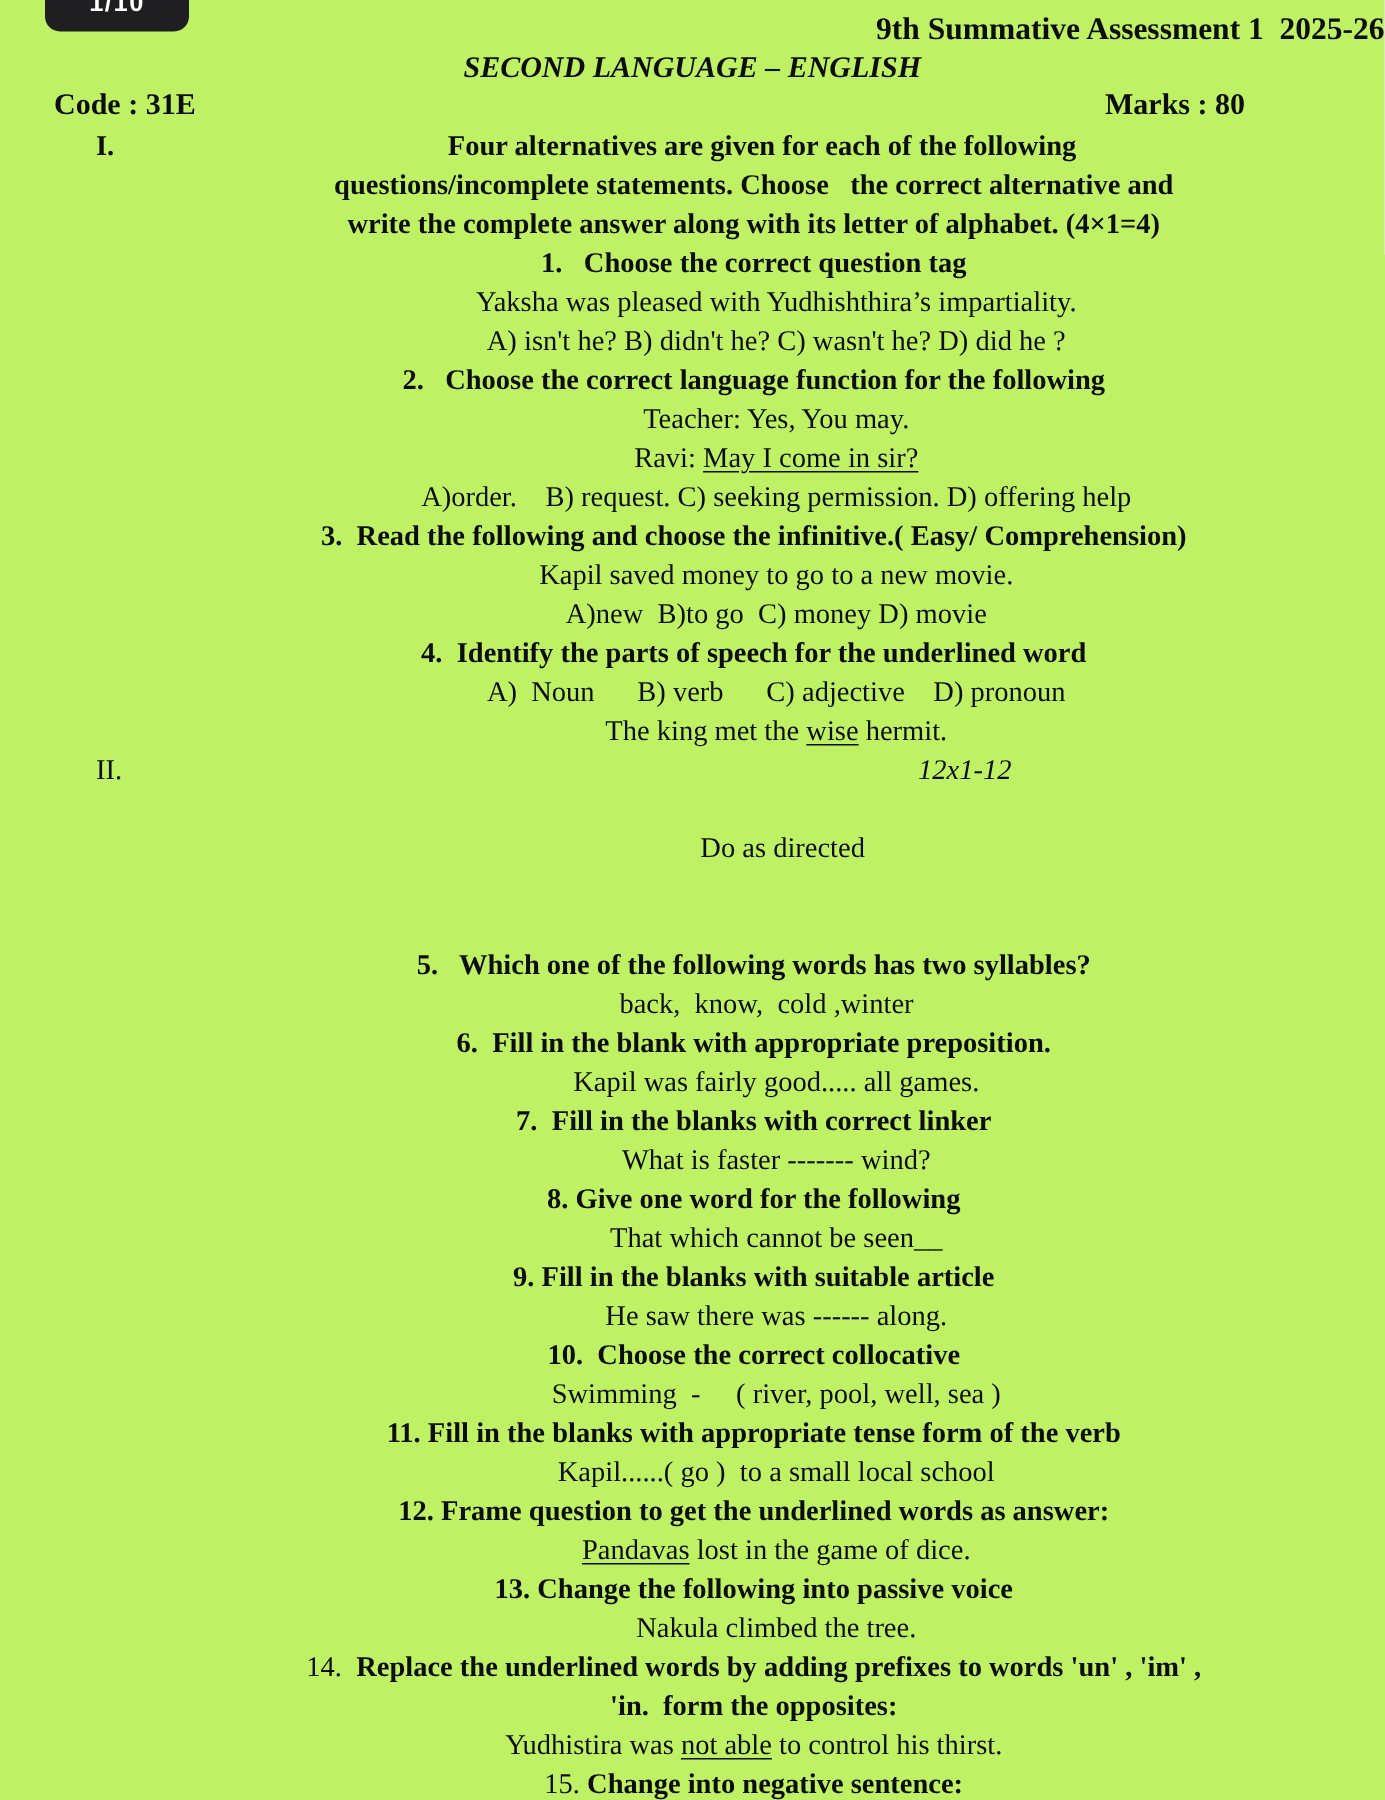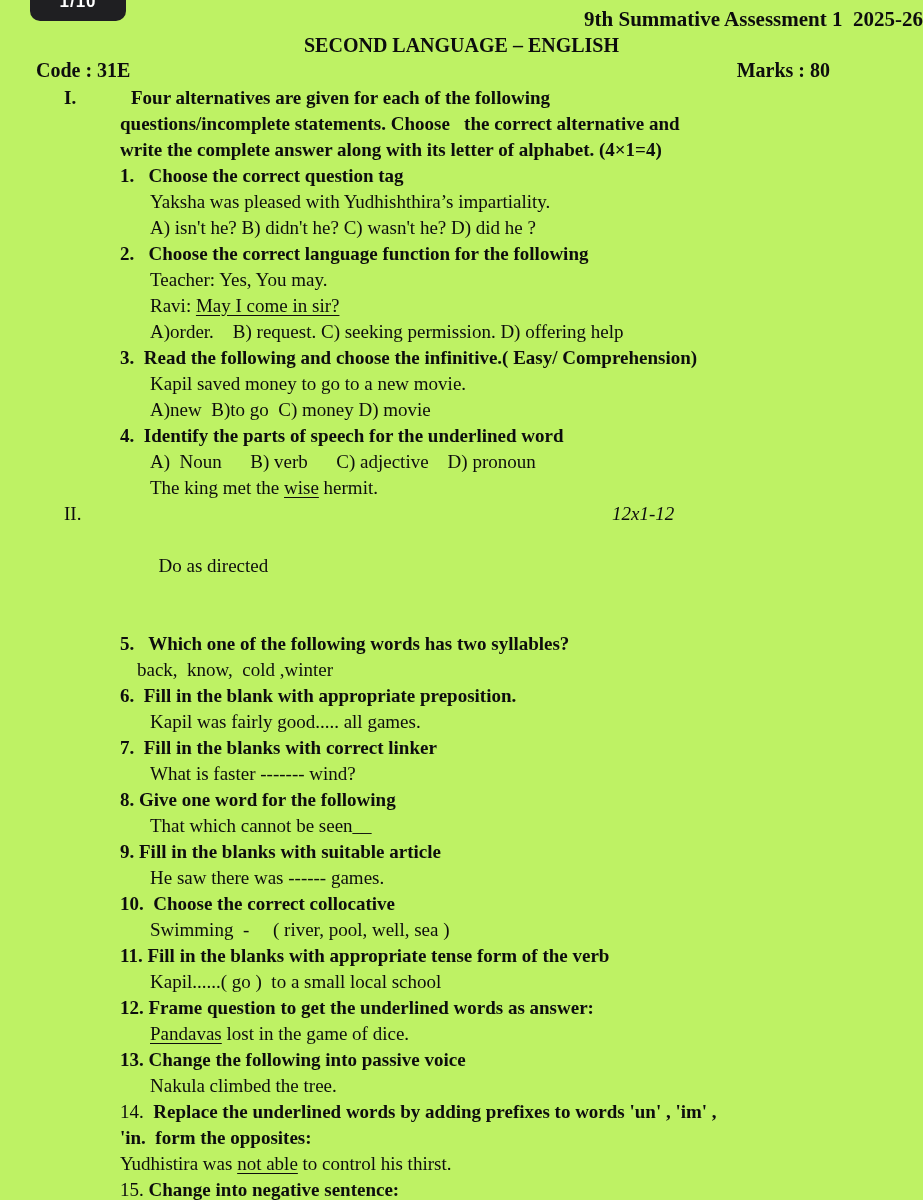--- a/index.html
+++ b/index.html
@@ -13,30 +13,30 @@
     position:absolute; top:-17px; left:30px; width:96px; height:38px;
     background:#1f1f22; border-radius:10px; color:#ffffff;
     display:flex; align-items:center; justify-content:center;
     font-family:"Liberation Sans", sans-serif; font-weight:bold;
     font-size:17px; letter-spacing:1px;
   }
   .title {
     text-align:right; font-weight:bold; font-size:21px;
     padding-top:7px; white-space:pre-wrap;
   }
-  .subtitle { text-align:center; font-weight:bold; font-size:20px; margin-top:2px; white-space:pre-wrap; }
+  .subtitle { text-align:center; font-weight:bold; font-size:20px; margin-top:2px; white-space:pre-wrap;font-style:italic; }
   .meta {
     display:flex; justify-content:space-between; font-weight:bold;
     font-size:20px; padding:2px 93px 0 36px; white-space:pre-wrap;
   }
   .content {
     margin-top:3px; padding-left:120px; padding-right:38px;
     font-size:19px; line-height:26px;
   }
-  .line { white-space:pre-wrap; }
+  .line { white-space:pre-wrap;text-align:center; }
   .bold { font-weight:bold; }
   .u { text-decoration:underline; text-underline-offset:3px; }
   .sec { position:relative; }
   .numeral { position:absolute; left:-56px; top:0; font-weight:bold; }
   .numeral.reg { font-weight:normal; }
   .instr .first { text-indent:11px; }
   .qnum { font-weight:bold; }
   .qnum.reg { font-weight:normal; }
   .c1 { padding-left:30px; }
   .c2 { padding-left:17px; }
@@ -115,21 +115,21 @@
       <div class="line c1"><span>What is faster ------- wind?</span></div>
     </div>
 
     <div class="q">
       <div class="line qh"><span class="qnum">8. </span><span class="bold">Give one word for the following</span></div>
       <div class="line c1"><span>That which cannot be seen__</span></div>
     </div>
 
     <div class="q">
       <div class="line qh"><span class="qnum">9. </span><span class="bold">Fill in the blanks with suitable article</span></div>
-      <div class="line c1"><span>He saw there was ------ games.</span></div>
+      <div class="line c1"><span>He saw there was ------ along.</span></div>
     </div>
 
     <div class="q">
       <div class="line qh"><span class="qnum">10.  </span><span class="bold">Choose the correct collocative</span></div>
       <div class="line c1"><span>Swimming  -     ( river, pool, well, sea )</span></div>
     </div>
 
     <div class="q">
       <div class="line qh"><span class="qnum">11. </span><span class="bold">Fill in the blanks with appropriate tense form of the verb</span></div>
       <div class="line c1"><span>Kapil......( go )  to a small local school</span></div>

